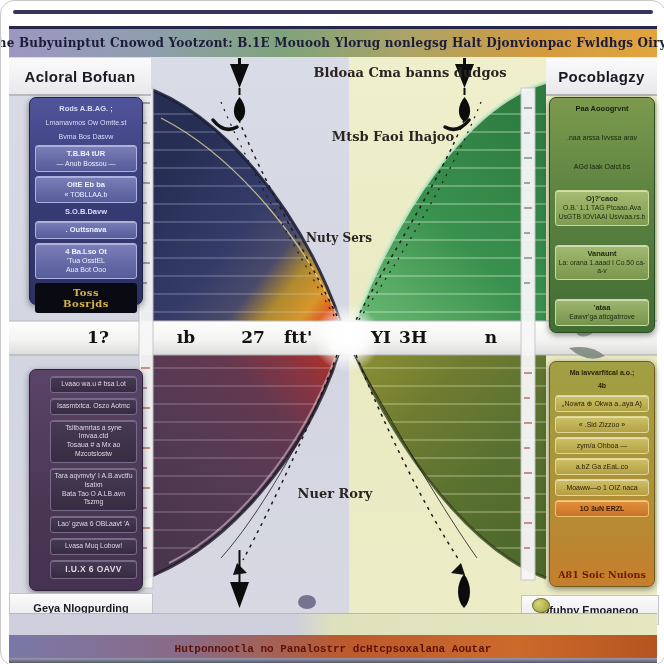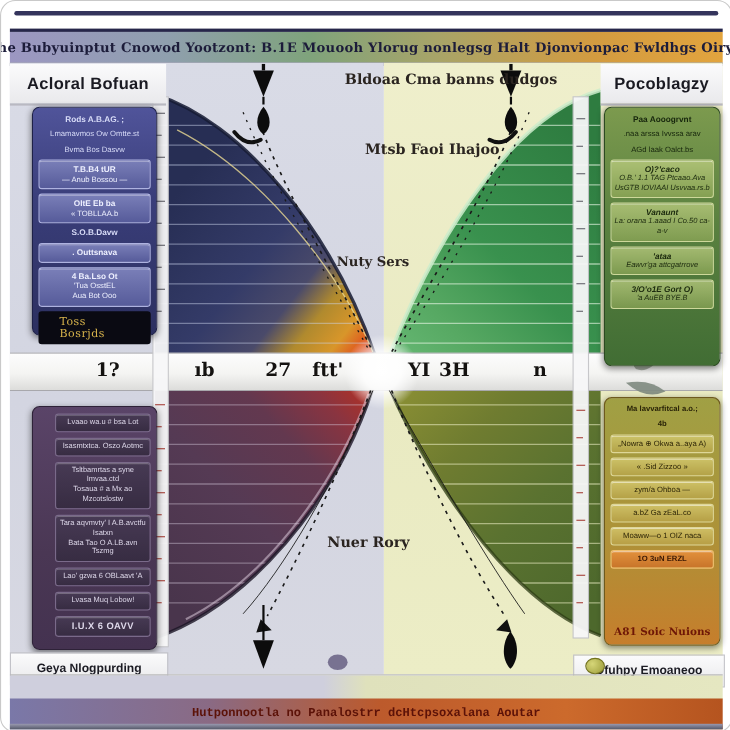--- a/index.html
+++ b/index.html
@@ -28,31 +28,31 @@
   .hstrip.left{left:8px;width:142px;}
   .hstrip.right{left:545px;width:111px;}
   
   .panel{position:absolute;border-radius:7px;box-shadow:0 2px 6px rgba(0,0,0,.45);padding:6px 5px;box-sizing:border-box;display:flex;flex-direction:column;gap:4px;}
   .p-navy{left:28px;top:96px;width:114px;height:208px;background:linear-gradient(180deg,#50549a 0%,#3a3e7a 40%,#2c3060 100%);border:1px solid #1e2148;}
   .p-navy .hline{color:#d8dcf8;font-size:7px;text-align:center;line-height:1.35;}
   .p-navy .hline.b{font-weight:bold;font-size:7.5px;}
   .btn{border-radius:3px;text-align:center;padding:3px 2px;line-height:1.3;}
   .btn-blue{background:linear-gradient(180deg,#7a7fb8,#565b9a);border:1px solid #aeb2e0;color:#eef0ff;font-size:7px;box-shadow:inset 0 1px 0 rgba(255,255,255,.4);}
   .btn-blue .t1{font-weight:bold;font-size:7.5px;}
-  .blackbar{margin-top:auto;background:#0a0a12;border-radius:3px;text-align:left;padding:4px 19px;
-    color:#d8b44c;font-weight:normal;font-size:10px;font-family:"DejaVu Serif",serif;letter-spacing:.5px;}
+  .blackbar{margin-top:auto;background:#0a0a12;border-radius:3px;text-align:center;padding:4px 19px;
+    color:#d8b44c;font-weight:bold;font-size:10px;font-family:"DejaVu Serif",serif;letter-spacing:.5px;}
   
   .p-purple{left:28px;top:368px;width:114px;height:222px;background:linear-gradient(180deg,#5a4468 0%,#4a3754 60%,#443250 100%);border:1px solid #2e2238;gap:5px;padding-left:20px;}
   .btn-purple{background:linear-gradient(180deg,#473a54,#372c42);border:1px solid #7a6a8a;color:#ded8ea;font-size:6.8px;box-shadow:inset 0 1px 0 rgba(255,255,255,.25);}
   .btn-purple.big{font-size:8.5px;font-weight:bold;letter-spacing:.4px;}
   
-  .p-green{left:548px;top:96px;width:106px;height:236px;background:linear-gradient(180deg,#7c9a4e 0%,#5a8140 45%,#416d34 100%);border:1px solid #2c4a22;}
+  .p-green{left:548px;top:96px;width:106px;height:236px;background:linear-gradient(180deg,#7c9a4e 0%,#5a8140 45%,#416d34 100%);border:1px solid #2c4a22;justify-content:space-between;}
   .p-green .hline{color:#16250c;font-size:7px;text-align:center;line-height:1.35;}
   .p-green .hline.b{font-weight:bold;font-size:7.5px;}
-  .btn-green{background:linear-gradient(180deg,rgba(205,218,140,.65),rgba(160,180,95,.55));border:1px solid #cdd89a;color:#1c2a0e;font-size:6.8px;box-shadow:inset 0 1px 0 rgba(255,255,255,.5);font-style:italic;}
+  .btn-green{background:linear-gradient(180deg,rgba(205,218,140,.65),rgba(160,180,95,.55));border:1px solid #cdd89a;color:#1c2a0e;font-size:6.8px;box-shadow:inset 0 1px 0 rgba(255,255,255,.5);}
   .btn-green .t1{font-weight:bold;font-size:7.5px;}
   
   .p-olive{left:548px;top:360px;width:106px;height:226px;background:linear-gradient(180deg,#a0a044 0%,#ad9238 55%,#c67e2c 100%);border:1px solid #6e5a1e;}
   .p-olive .hline{color:#2a2408;font-size:7px;font-weight:bold;text-align:center;line-height:1.35;}
   .btn-olive{background:linear-gradient(180deg,rgba(230,220,130,.6),rgba(190,170,80,.55));border:1px solid #ded798;color:#2c2406;font-size:7px;box-shadow:inset 0 1px 0 rgba(255,255,255,.5);}
   .btn-olive.orange{background:linear-gradient(180deg,#e2913c,#c8742a);border:1px solid #f0c070;color:#3a1804;font-weight:bold;}
   .p-olive .foot{margin-top:auto;text-align:center;color:#6e1606;font-weight:bold;font-size:9.5px;font-family:"DejaVu Serif",serif;}
   
   .fstrip{position:absolute;height:28px;background:linear-gradient(180deg,#fbfbfc,#e8e8ea);border:1px solid #c2c2c8;
     display:flex;align-items:center;justify-content:center;font-weight:bold;font-size:11px;color:#1c1c24;}
@@ -370,24 +370,20 @@
       <div>UsGTB IOVIAAI Usvvaa.rs.b</div>
     </div>
     <div class="btn btn-green">
       <div class="t1">Vanaunt</div>
       <div>La: orana 1.aaad I Co.50 ca-a-v</div>
     </div>
     <div class="btn btn-green">
       <div class="t1">'ataa</div>
       <div>Eawvr'ga attcgatrrove</div>
     </div>
-    <div class="btn btn-green">
-      <div class="t1">3/O'o1E Gort O)</div>
-      <div>'a AuEB BYE.B</div>
-    </div>
   </div>
 
   <div class="panel p-olive">
     <div class="hline">Ma lavvarfitcal a.o.;</div>
     <div class="hline">4b</div>
     <div class="btn btn-olive">„Nowra ⊕ Okwa a..aya A)</div>
     <div class="btn btn-olive">« .Sid Zizzoo »</div>
     <div class="btn btn-olive">zym/a Ohboa —</div>
     <div class="btn btn-olive">a.bZ Ga zEaL.co</div>
     <div class="btn btn-olive">Moaww—o 1 OIZ naca</div>

